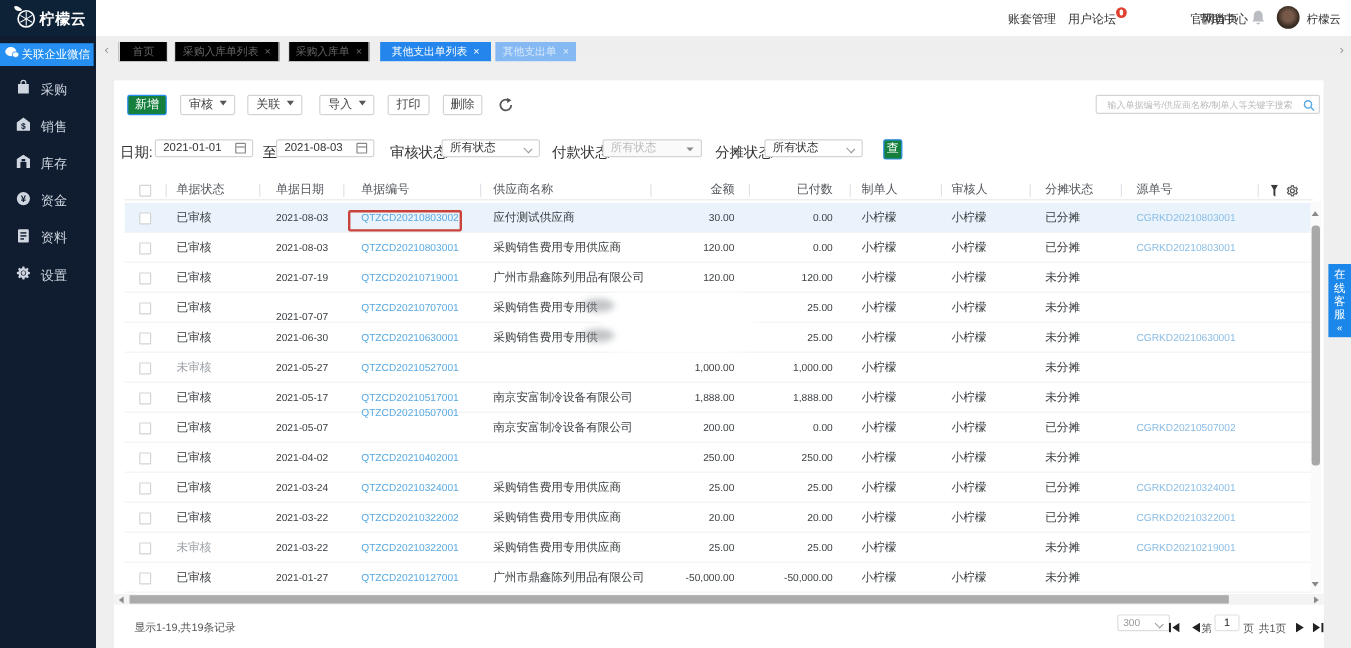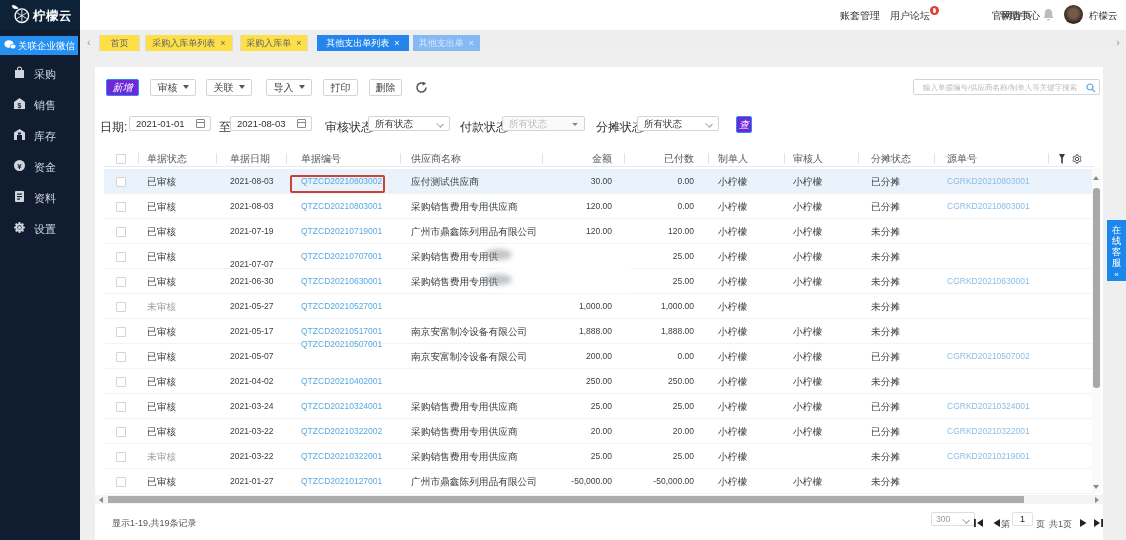--- a/index.html
+++ b/index.html
@@ -11,29 +11,29 @@
 #acctsel .car{position:absolute;right:8px;top:8px;width:0;height:0;border-left:3px solid transparent;border-right:3px solid transparent;border-top:3.5px solid #444;}
 .toplink{position:absolute;top:9px;font-size:10px;color:#333;}
 
 #sidebar{position:absolute;left:0;top:30px;width:80px;height:510px;background:#101d30;}
 #wxbtn{position:absolute;left:0px;top:6px;width:78px;height:19px;background:#2590f2;color:#fff;font-size:9.5px;line-height:19px;white-space:nowrap;}
 .mi{position:absolute;left:0;width:80px;height:20px;color:#cfd6e0;font-size:11px;}
 .mi .t{position:absolute;left:34px;top:3px;}
 .mi svg{position:absolute;left:13px;top:2px;}
 
 #tabbar{position:absolute;left:80px;top:30px;width:1046px;height:18px;background:#eee;}
-.tab{position:absolute;top:5px;height:16px;font-size:9px;line-height:16px;text-align:center;color:#666;background:#fde047;border:1px solid #dcdcdc;border-top:none;border-bottom:none;white-space:nowrap;overflow:hidden;}
+.tab{position:absolute;top:5px;height:16px;font-size:9px;line-height:16px;text-align:center;color:#666;background:#000000;border:1px solid #dcdcdc;border-top:none;border-bottom:none;white-space:nowrap;overflow:hidden;}
 .tab.active{background:#2486ec;color:#fff;border-color:#2486ec;}
 .tab.faded{background:#85b9f3;color:#d9e9fb;border-color:#85b9f3;}
 .tx{margin-left:5px;}
 
 #panel{position:absolute;left:95px;top:67px;width:1008px;height:473px;background:#fff;}
 
 .btn{position:absolute;height:17px;border:1px solid #d4d4d4;border-radius:2px;background:#fff;font-size:10px;color:#444;text-align:center;line-height:15px;}
-.btn.blue{background:#6d28d9;border-color:#2a8cec;color:#fff;font-style:italic;}
+.btn.blue{background:#15803d;border-color:#2a8cec;color:#fff;}
 .drop:after{content:"";display:inline-block;margin-left:5px;vertical-align:2px;border-left:3.5px solid transparent;border-right:3.5px solid transparent;border-top:4px solid #555;}
 
 .flabel{position:absolute;top:119px;font-size:12px;color:#333;}
 .finput{position:absolute;top:116px;height:15px;border:1px solid #d4d4d4;border-radius:2px;background:#fff;font-size:9.5px;color:#333;line-height:13px;padding-left:6px;}
 .cal{position:absolute;top:2px;width:9px;height:9px;border:1px solid #888;border-radius:1px;}
 .cal:before{content:"";position:absolute;left:0;top:2px;width:7px;height:1px;background:#888;}
 .chev{position:absolute;right:6px;top:4px;width:6px;height:6px;border-right:1px solid #999;border-bottom:1px solid #999;transform:rotate(45deg) scale(1,.8);transform-origin:center;}
 .caret{position:absolute;right:6px;top:6px;width:0;height:0;border-left:3px solid transparent;border-right:3px solid transparent;border-top:3.5px solid #888;}
 
 .hsep{position:absolute;top:153px;height:11px;width:1px;background:#dfe3e8;}

